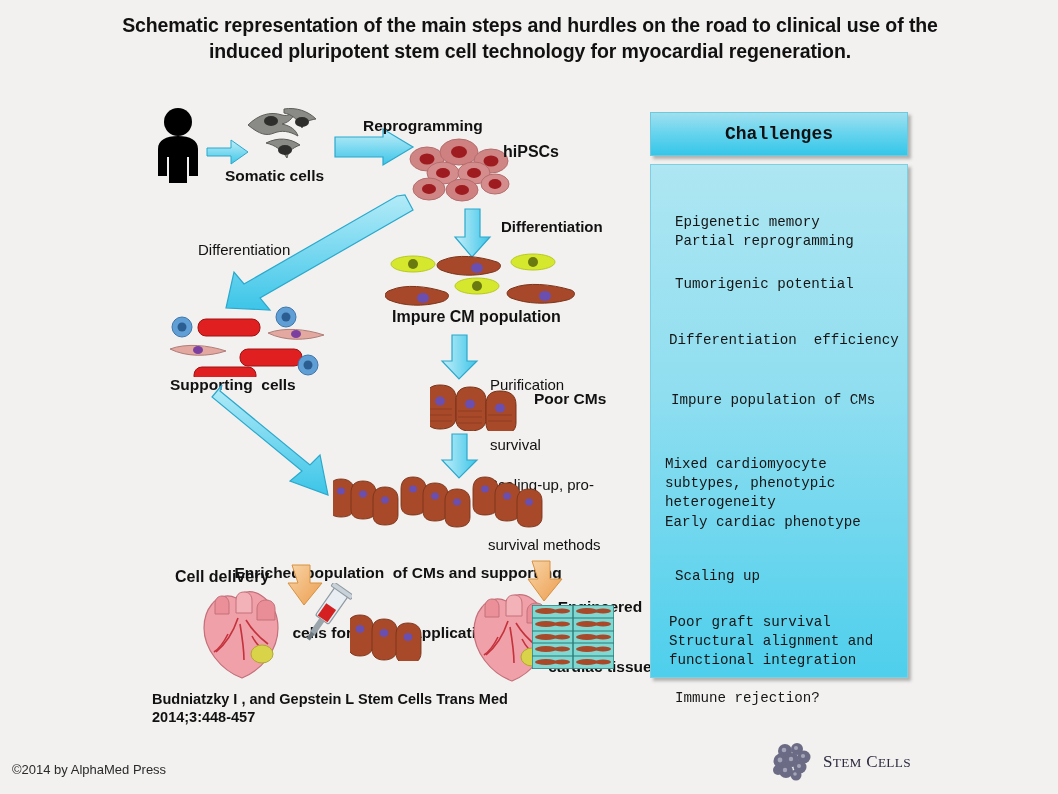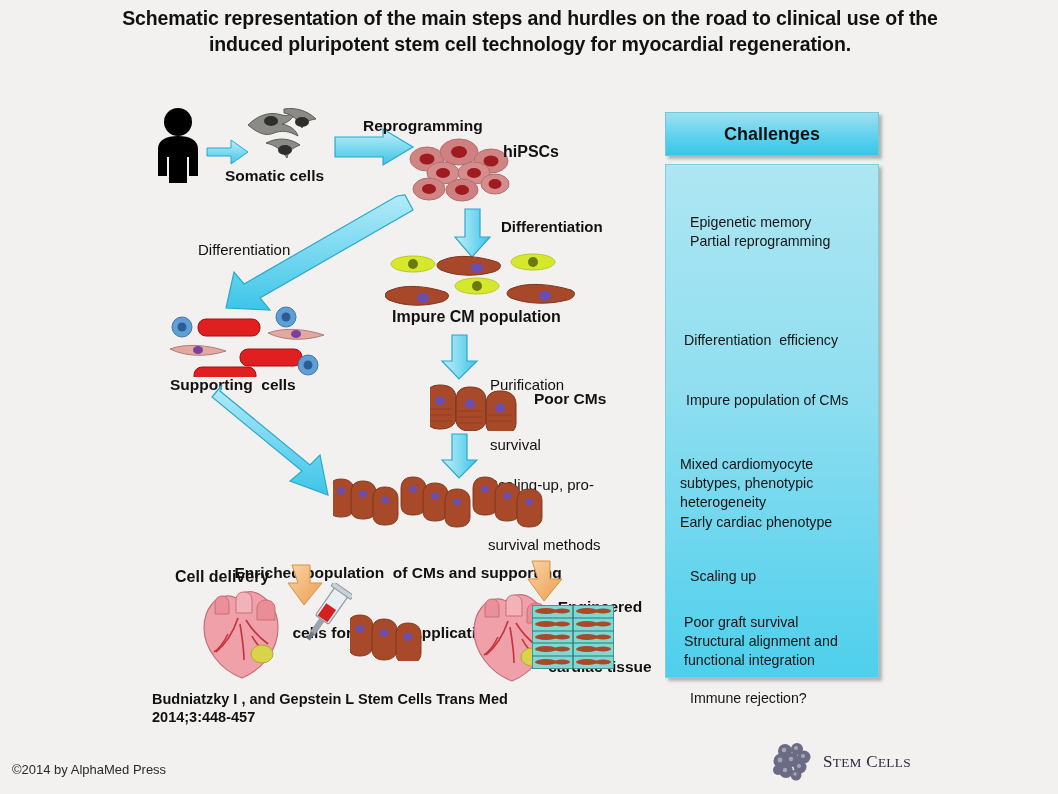--- a/index.html
+++ b/index.html
@@ -6,21 +6,21 @@
   html,body{margin:0;padding:0;}
   body{
     width:1058px;height:794px;
     background:#f2f1ef;
     font-family:"Liberation Sans", sans-serif;
     overflow:hidden;
     position:relative;
   }
   
   #title{
-    position:absolute;left:60px;top:5px;width:940px;
+    position:absolute;left:60px;top:12px;width:940px;
     text-align:center;
     font-weight:bold;
     font-size:19.5px;
     line-height:26px;
     color:#111;
     letter-spacing:-0.1px;
   }
   #title .line{display:block;}
 
   
@@ -33,21 +33,21 @@
     white-space:pre;
   }
   .lbl.bold{font-weight:bold;}
 
   
   .arrow{position:absolute;}
   .arrow svg{display:block;overflow:visible;}
 
   
   #challenges{
-    position:absolute;left:665px;top:112px;width:214px;
+    position:absolute;left:650px;top:112px;width:258px;font-family:Liberation Mono, monospace;
   }
   #ch-head{
     height:42px;
     background:linear-gradient(180deg,#9fe0ef 0%,#63d3ee 52%,#35c6e8 100%);
     border:1px solid #6fc9dd;
     box-shadow:3px 3px 3px rgba(90,90,90,.42);
     display:flex;align-items:center;justify-content:center;
     font-weight:bold;font-size:18px;color:#111;
   }
   #ch-body{
@@ -416,20 +416,23 @@
 
 <div id="challenges">
   <div id="ch-head">
     <span>Challenges</span>
   </div>
   <div id="ch-body">
       <div class="ch-item" style="top: 48px; padding-left: 24px;">
         <div>Epigenetic memory</div>
         <div>Partial reprogramming</div>
       </div>
+      <div class="ch-item" style="top: 110px; padding-left: 24px;">
+        <div>Tumorigenic potential</div>
+      </div>
       <div class="ch-item" style="top: 166px; padding-left: 18px;">
         <div>Differentiation  efficiency</div>
       </div>
       <div class="ch-item" style="top: 226px; padding-left: 20px;">
         <div>Impure population of CMs</div>
       </div>
       <div class="ch-item" style="top: 290px; padding-left: 14px;">
         <div>Mixed cardiomyocyte</div>
         <div>subtypes, phenotypic</div>
         <div>heterogeneity</div>

